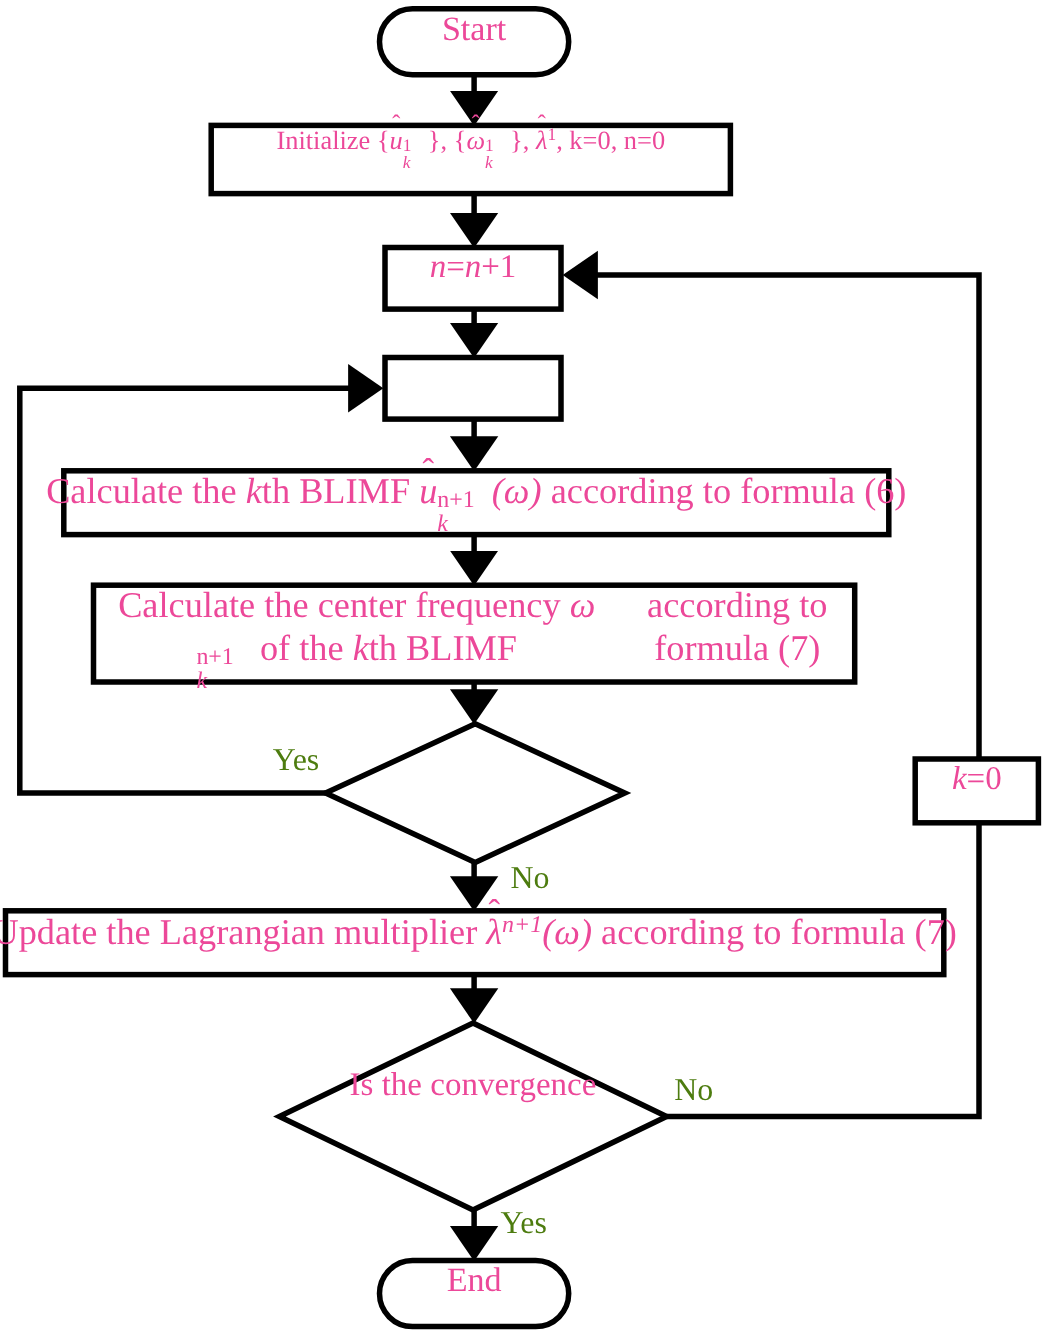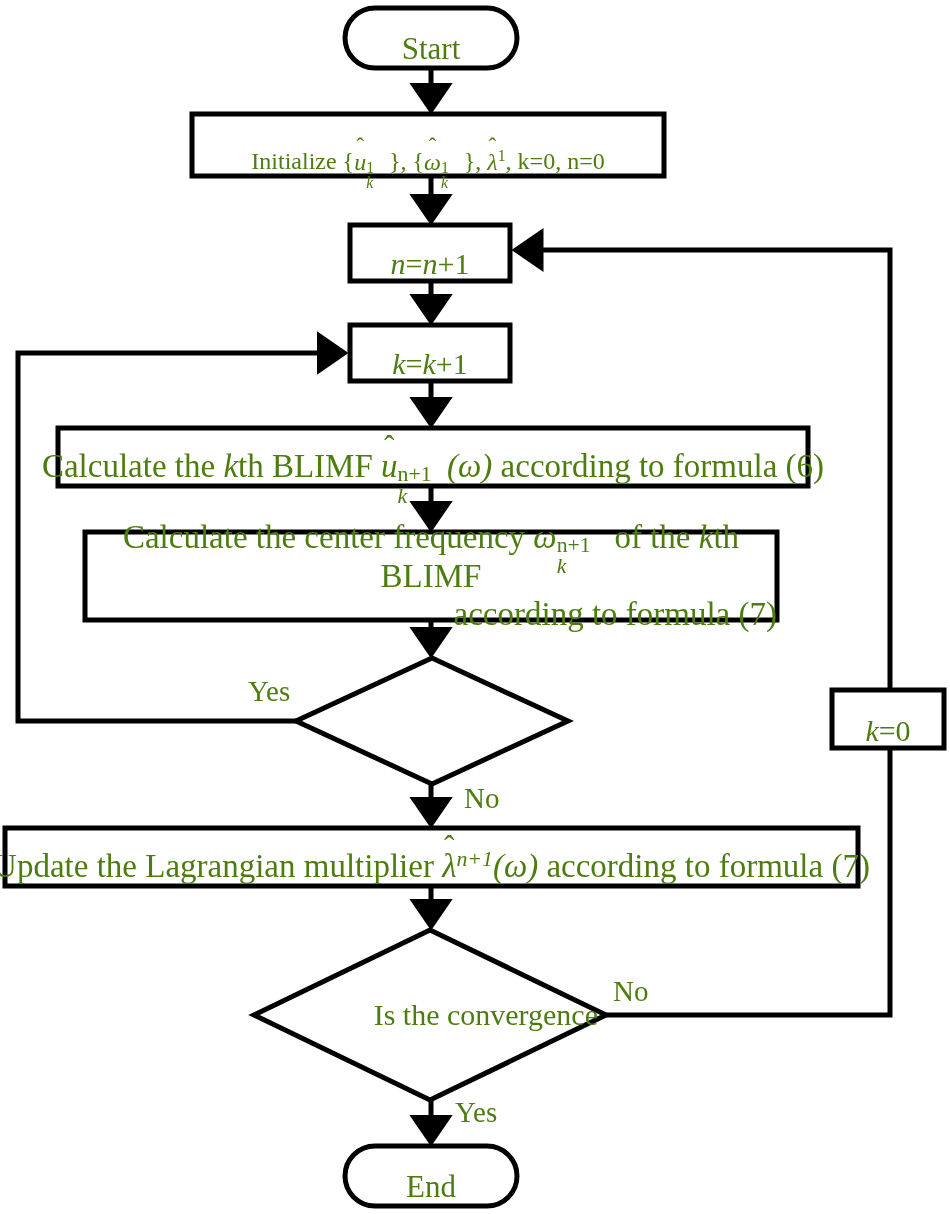--- a/index.html
+++ b/index.html
@@ -42,24 +42,24 @@
     stroke-linecap: butt;
     stroke-linejoin: miter;
   }
   .arrowhead {
     fill: #000000;
     stroke: none;
   }
   .node-label {
     position: absolute;
     display: flex;
-    align-items: flex-end;
+    align-items: flex-start;
     justify-content: center;
     text-align: center;
-    color: #4d7c0f;
+    color: #ec4899;
     font-family: "Liberation Serif", "DejaVu Serif", serif;
     line-height: 1.18;
     white-space: nowrap;
     pointer-events: none;
   }
   .node-label.wrap {
     white-space: normal;
   }
   .edge-label {
     position: absolute;
@@ -183,43 +183,40 @@
   <div class="node-label t-init" style="left:192px; top:114px; width:472px; height:62px;">
     <span>
       <span>Initialize {</span><span class="hat"><span class="hatmark">̂</span><i class="v">u</i></span><span class="updown"><span class="u">1</span><span class="d">k</span></span><span>}, {</span><span class="hat"><span class="hatmark">̂</span><i class="v">ω</i></span><span class="updown"><span class="u">1</span><span class="d">k</span></span><span>}, </span><span class="hat"><span class="hatmark">̂</span><i class="v">λ</i></span><span class="sup">1</span><span>, k=0, n=0</span>
     </span>
   </div>
 
   <div class="node-label t-small" style="left:350px; top:225px; width:160px; height:56px;">
     <span><i class="v">n</i><span>=</span><i class="v">n</i><span>+1</span></span>
   </div>
 
-  <div class="node-label t-small" style="left:350px; top:325px; width:160px; height:56px;">
-    <span><i class="v">k</i><span>=</span><i class="v">k</i><span>+1</span></span>
-  </div>
 
   <div class="node-label t-proc" style="left:58px; top:428px; width:750px; height:58px;">
     <span><span>Calculate the </span><i class="v">k</i><span>th BLIMF </span><span class="hat"><span class="hatmark">̂</span><i class="v">u</i></span><span class="updown" style="width:1.5em"><span class="u">n+1</span><span class="d">k</span></span><i class="v">(ω)</i><span> according to formula (6)</span></span>
   </div>
 
-  <div class="node-label t-proc wrap" style="left:85px; top:532px; width:692px; height:88px; flex-direction:column;">
+  <div class="node-label t-proc wrap" style="left:85px; top:532px; width:692px; height:88px; flex-direction:row;">
     <div><span>Calculate the center frequency </span><i class="v">ω</i><span class="updown" style="width:1.5em"><span class="u">n+1</span><span class="d">k</span></span><span> of the </span><i class="v">k</i><span>th BLIMF</span></div>
     <div>according to formula (7)</div>
   </div>
 
 
   <div class="node-label t-small" style="left:832px; top:690px; width:112px; height:58px;">
     <span><i class="v">k</i><span>=0</span></span>
   </div>
 
   <div class="node-label t-proc" style="left:5px; top:828px; width:853px; height:58px;">
     <span><span>Update the Lagrangian multiplier </span><span class="hat"><span class="hatmark">̂</span><i class="v">λ</i></span><span class="supi">n+1</span><i class="v">(ω)</i><span> according to formula (7)</span></span>
   </div>
 
-  <div class="node-label t-dec wrap" style="left:262px; top:968px; width:336px; height:94px; flex-direction:column;">
+  <div class="node-label t-dec wrap" style="left:262px; top:968px; width:336px; height:94px; flex-direction:row;">
     <div>Is the convergence</div>
   </div>
 
   <div class="node-label t-end" style="left:345px; top:1146px; width:172px; height:60px;">
     <span>End</span>
   </div>
 
   <div class="edge-label" style="left:248px; top:675px;">Yes</div>
 
   <div class="edge-label" style="left:464px; top:782px;">No</div>

